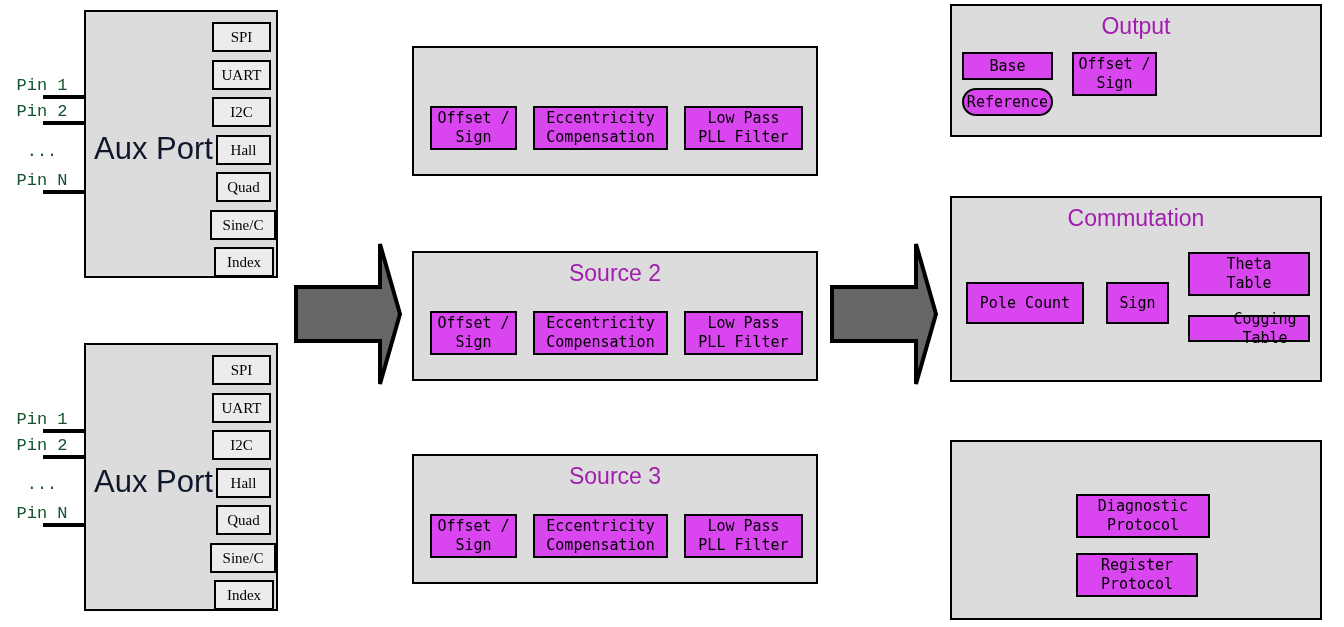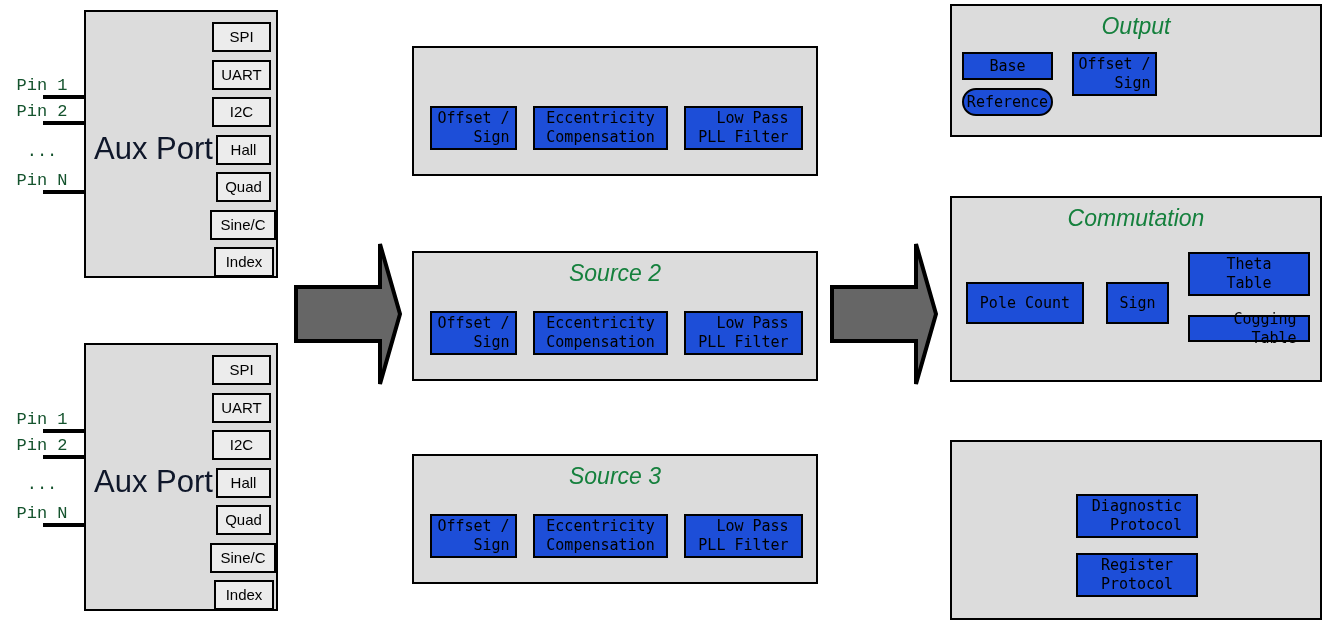--- a/index.html
+++ b/index.html
@@ -15,33 +15,32 @@
     position:absolute;
     background:#dcdcdc;
     border:2px solid #000000;
     box-sizing:border-box;
   }
   .panel-title{
     position:absolute;left:0;right:0;top:6px;
     text-align:center;
     font-family:"Liberation Sans","DejaVu Sans",sans-serif;
     font-size:23px;line-height:28px;
-    color:#15803d;
+    color:#a21caf;
     white-space:nowrap;
-    font-style:italic;
   }
 
   
   .chip{
     position:absolute;
-    background:#1d4ed8;
+    background:#d946ef;
     border:2px solid #000000;
     box-sizing:border-box;
     display:flex;align-items:center;justify-content:center;
-    text-align:right;
+    text-align:center;
     font-family:"DejaVu Sans Mono","Liberation Mono",monospace;
     font-size:15px;line-height:19px;
     white-space:pre-line;
     color:#000000;
   }
 
   
   .auxbox{
     position:absolute;
     background:#dcdcdc;
@@ -54,21 +53,21 @@
     font-size:31px;line-height:27px;
     white-space:nowrap;
     color:#0f172a;
   }
   .protochip{
     position:absolute;
     background:#ececec;
     border:2px solid #000000;
     box-sizing:border-box;
     display:flex;align-items:center;justify-content:center;
-    font-family:Liberation Sans, sans-serif;
+    font-family:Liberation Serif, serif;
     font-size:15px;line-height:18px;
     white-space:nowrap;
     color:#000000;
   }
   .pinlabel{
     position:absolute;
     font-family:Liberation Mono, monospace;
     font-size:17px;line-height:20px;
     white-space:nowrap;
     text-align:center;
@@ -181,19 +180,19 @@
     <div class="panel-title">Commutation</div>
     <div class="chip" style="left:14px;top:84px;width:118px;height:42px;">Pole Count</div>
     <div class="chip" style="left:154px;top:84px;width:63px;height:42px;">Sign</div>
     <div class="chip" style="left:236px;top:54px;width:122px;height:44px;">Theta
 Table</div>
     <div class="chip" style="left:236px;top:117px;width:122px;height:27px;padding-left:32px;">Cogging
 Table</div>
   </div>
 
   <div class="panel" style="left:950px;top:440px;width:372px;height:180px;">
-    <div class="chip" style="left:124px;top:52px;width:122px;height:44px;">Diagnostic
+    <div class="chip" style="left:124px;top:52px;width:134px;height:44px;">Diagnostic
 Protocol</div>
     <div class="chip" style="left:124px;top:111px;width:122px;height:44px;">Register
 Protocol</div>
   </div>
 
 </div>
 
 </body></html>

